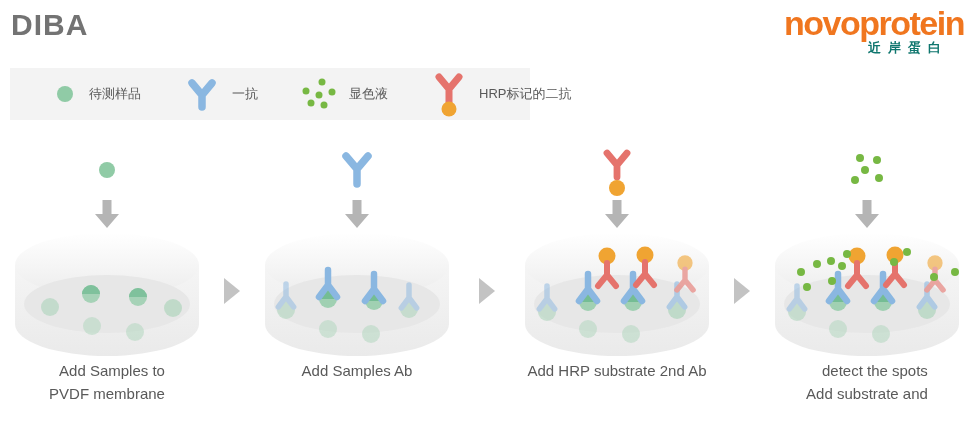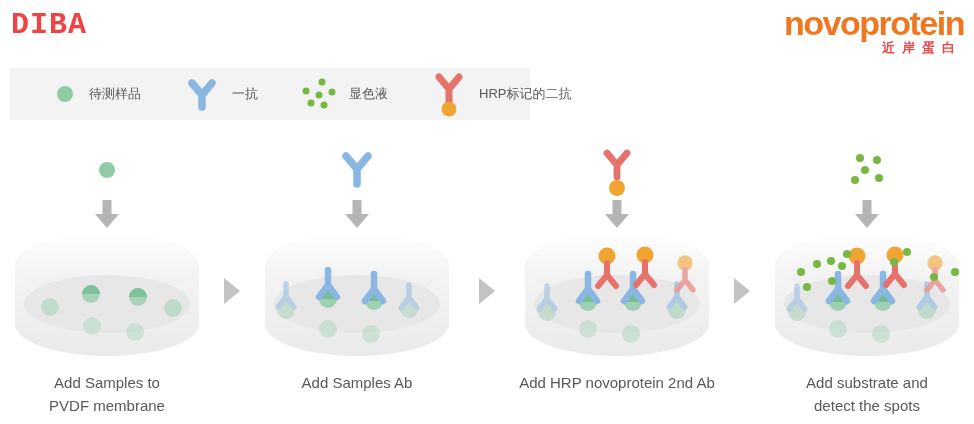--- a/index.html
+++ b/index.html
@@ -4,42 +4,42 @@
 <style>
   * { margin:0; padding:0; box-sizing:border-box; }
   html,body { width:974px; height:424px; background:#ffffff; overflow:hidden;
               font-family:"Liberation Sans","DejaVu Sans",sans-serif; }
 
   .page { position:relative; width:974px; height:424px; }
 
   
   .header { position:relative; height:62px; }
   .title { position:absolute; left:11px; top:8px; font-size:30px; font-weight:800;
-           letter-spacing:1px; color:#ef4444;font-family:Liberation Mono, monospace; }
+           letter-spacing:1px; color:#737373; }
   .logo { position:absolute; right:10px; top:6px; text-align:right; line-height:1; }
   .logo-main { font-size:34px; font-weight:700; letter-spacing:-1.5px; color:#f0761f; }
-  .logo-sub  { font-size:13px; font-weight:700; letter-spacing:7px; color:#ef4444;
-               margin-top:1px; margin-right:2px; }
+  .logo-sub  { font-size:13px; font-weight:700; letter-spacing:7px; color:#0f766e;
+               margin-top:1px; margin-right:16px; }
 
   
   .legend { position:absolute; left:10px; top:68px; width:520px; height:52px;
             background:#f3f3f3; display:flex; align-items:center;
             padding:0 18px 0 44px; }
   .legend-item { display:flex; align-items:center; gap:13px;justify-content:flex-end; }
   .legend-item + .legend-item { margin-left:44px; }
   .legend-label { font-size:13px; color:#595959; white-space:nowrap; }
 
   
   .steps { position:absolute; left:2px; top:140px; width:970px; display:flex; }
   .step { width:210px; display:flex; flex-direction:column; align-items:center; }
   .sep { display:flex; justify-content:center; }
   .sep1 { width:40px; } .sep2 { width:50px; } .sep3 { width:40px; }
   .sep svg { margin-top:138px; }
 
-  .caption { margin-top:14px; text-align:center; font-size:15px; line-height:1.5;
+  .caption { margin-top:2px; text-align:right; font-size:15px; line-height:1.5;
              color:#595959; }
 
   svg { display:block; }
 </style>
 </head>
 <body>
 
 <svg width="0" height="0" style="position:absolute" aria-hidden="true">
   <defs>
     <linearGradient id="rimGrad" x1="0" y1="0" x2="0" y2="1">
@@ -214,21 +214,21 @@
         <use href="#greenDotCapped" transform="translate(116,70)"></use>
         <use href="#abBlueInv" transform="translate(116,42)"></use>
         <use href="#redComplex" transform="translate(128,23)"></use>
         <g opacity="0.6">
           <use href="#greenDot" transform="translate(160,78)"></use>
           <use href="#abBlueInv" transform="translate(160,52) scale(0.85)"></use>
           <use href="#redComplex" transform="translate(168,31) scale(0.9)"></use>
         </g>
       </svg>
       <div class="caption">
-        <div>Add HRP novoprotein 2nd Ab</div>
+        <div>Add HRP substrate 2nd Ab</div>
         <div></div>
       </div>
     </div>
 
     <div class="sep sep3">
       <svg width="16" height="170" viewBox="0 0 16 26" preserveAspectRatio="xMidYMin meet">
           <use href="#chevron"></use>
         </svg>
     </div>
 
@@ -272,19 +272,19 @@
           <circle cx="65" cy="49" r="4"></circle>
             <circle cx="75" cy="34" r="4"></circle>
           <circle cx="80" cy="22" r="4"></circle>
             <circle cx="127" cy="30" r="4"></circle>
           <circle cx="140" cy="20" r="4"></circle>
             <circle cx="167" cy="45" r="4"></circle>
           <circle cx="188" cy="40" r="4"></circle>
         </g>
       </svg>
       <div class="caption">
+        <div>detect the spots</div>
         <div>Add substrate and</div>
-        <div>detect the spots</div>
       </div>
     </div>
 
   </div>
 </div>
 
 </body></html>

